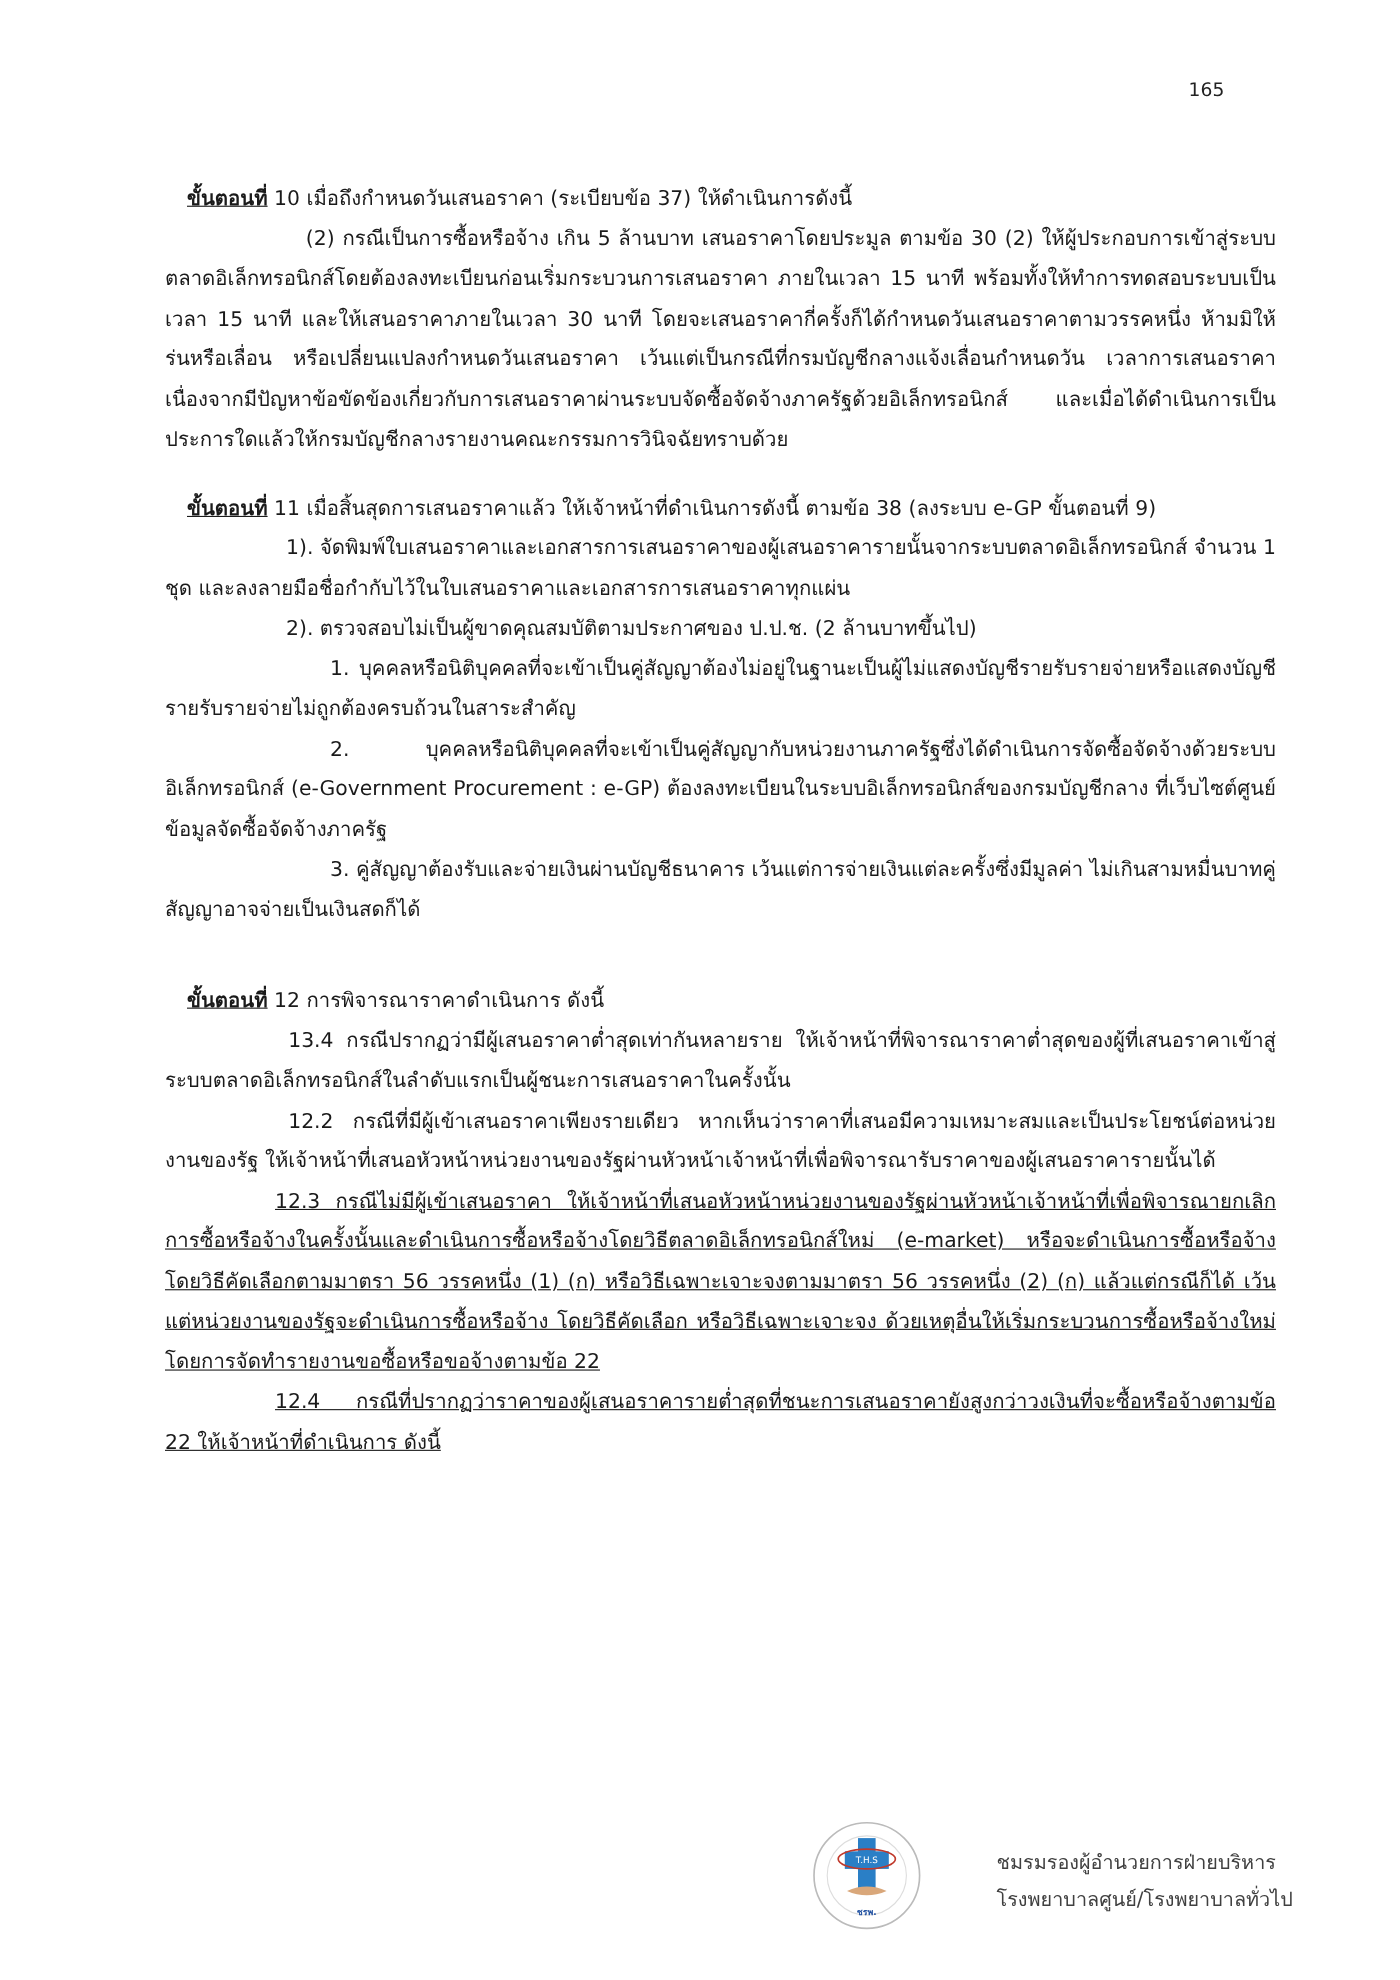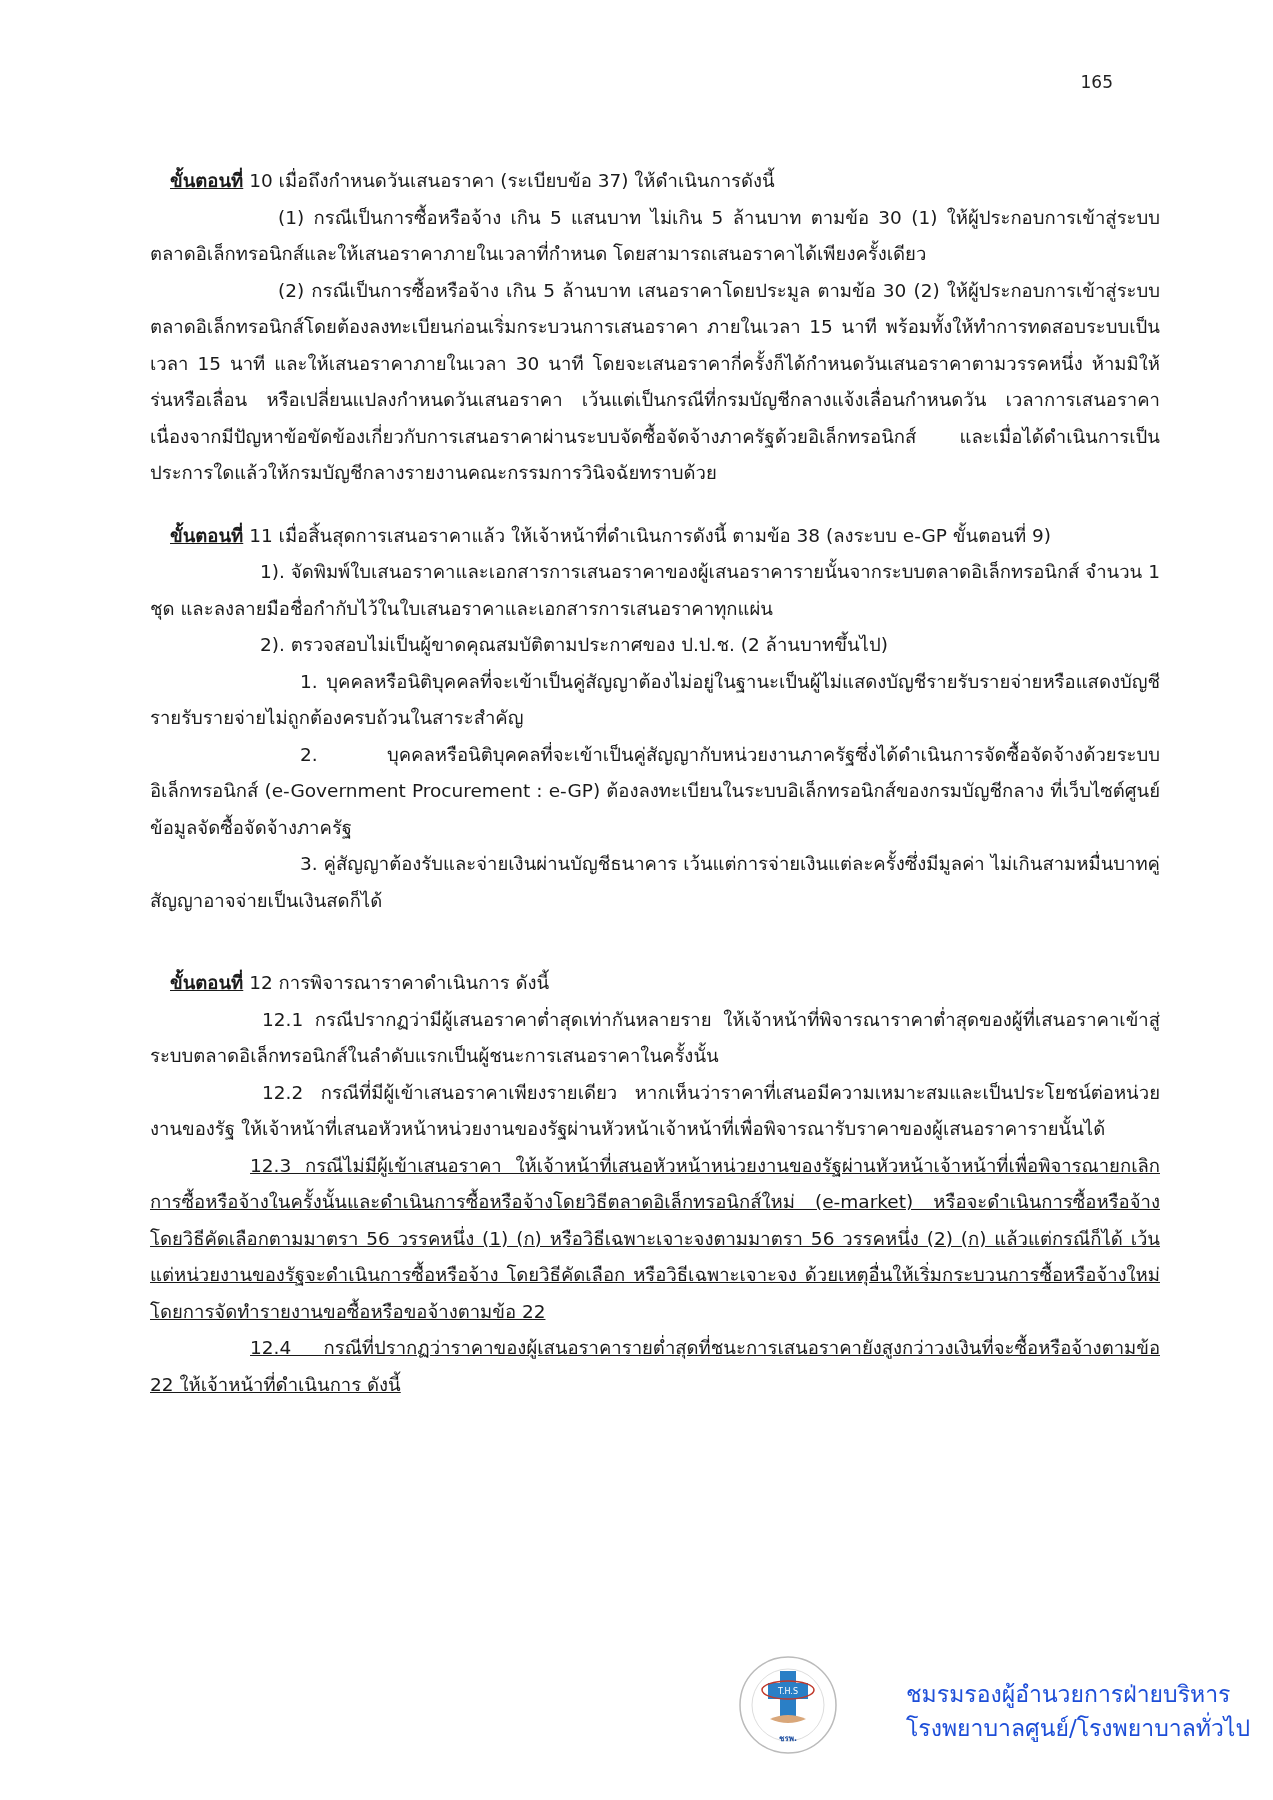--- a/index.html
+++ b/index.html
@@ -26,47 +26,46 @@
   .gap1 { height: 26px; }
   .gap2 { height: 46px; }
   .footer {
     position: absolute; left: 738px; top: 1655px; width: 480px; height: 110px;
   }
   .logo {
     position: absolute; left: 0; top: 0; width: 100px; height: 100px; text-align: center;
   }
   .footer-text {
     position: absolute; left: 168px; top: 22px;
-    font-size: 23px; line-height: 34px; color: #1d4ed8; white-space: nowrap;
+    font-size: 18px; line-height: 34px; color: #404040; white-space: nowrap;
   }
 </style>
 </head>
 <body>
 
 <div class="page-number">165</div>
 
 <div class="content">
 
   <p class="p"><span class="step-label">ขั้นตอนที่</span><span> 10 เมื่อถึงกำหนดวันเสนอราคา (ระเบียบข้อ 37) ให้ดำเนินการดังนี้</span></p>
-  <p class="p ind1">(1) กรณีเป็นการซื้อหรือจ้าง เกิน 5 แสนบาท ไม่เกิน 5 ล้านบาท ตามข้อ 30 (1) ให้ผู้ประกอบการเข้าสู่ระบบตลาดอิเล็กทรอนิกส์และให้เสนอราคาภายในเวลาที่กำหนด โดยสามารถเสนอราคาได้เพียงครั้งเดียว</p>
   <p class="p ind1">(2) กรณีเป็นการซื้อหรือจ้าง เกิน 5 ล้านบาท เสนอราคาโดยประมูล ตามข้อ 30 (2) ให้ผู้ประกอบการเข้าสู่ระบบตลาดอิเล็กทรอนิกส์โดยต้องลงทะเบียนก่อนเริ่มกระบวนการเสนอราคา ภายในเวลา 15 นาที พร้อมทั้งให้ทำการทดสอบระบบเป็นเวลา 15 นาที และให้เสนอราคาภายในเวลา 30 นาที โดยจะเสนอราคากี่ครั้งก็ได้กำหนดวันเสนอราคาตามวรรคหนึ่ง ห้ามมิให้ร่นหรือเลื่อน หรือเปลี่ยนแปลงกำหนดวันเสนอราคา เว้นแต่เป็นกรณีที่กรมบัญชีกลางแจ้งเลื่อนกำหนดวัน เวลาการเสนอราคา เนื่องจากมีปัญหาข้อขัดข้องเกี่ยวกับการเสนอราคาผ่านระบบจัดซื้อจัดจ้างภาครัฐด้วยอิเล็กทรอนิกส์ และเมื่อได้ดำเนินการเป็นประการใดแล้วให้กรมบัญชีกลางรายงานคณะกรรมการวินิจฉัยทราบด้วย</p>
 
   <div class="gap1"></div>
 
   <p class="p"><span class="step-label">ขั้นตอนที่</span><span> 11 เมื่อสิ้นสุดการเสนอราคาแล้ว ให้เจ้าหน้าที่ดำเนินการดังนี้ ตามข้อ 38 (ลงระบบ e-GP ขั้นตอนที่ 9)</span></p>
   <p class="p ind2">1). จัดพิมพ์ใบเสนอราคาและเอกสารการเสนอราคาของผู้เสนอราคารายนั้นจากระบบตลาดอิเล็กทรอนิกส์ จำนวน 1 ชุด และลงลายมือชื่อกำกับไว้ในใบเสนอราคาและเอกสารการเสนอราคาทุกแผ่น</p>
   <p class="p ind2">2). ตรวจสอบไม่เป็นผู้ขาดคุณสมบัติตามประกาศของ ป.ป.ช. (2 ล้านบาทขึ้นไป)</p>
   <p class="p ind3">1. บุคคลหรือนิติบุคคลที่จะเข้าเป็นคู่สัญญาต้องไม่อยู่ในฐานะเป็นผู้ไม่แสดงบัญชีรายรับรายจ่ายหรือแสดงบัญชีรายรับรายจ่ายไม่ถูกต้องครบถ้วนในสาระสำคัญ</p>
   <p class="p ind3">2. บุคคลหรือนิติบุคคลที่จะเข้าเป็นคู่สัญญากับหน่วยงานภาครัฐซึ่งได้ดำเนินการจัดซื้อจัดจ้างด้วยระบบอิเล็กทรอนิกส์ (e-Government Procurement : e-GP) ต้องลงทะเบียนในระบบอิเล็กทรอนิกส์ของกรมบัญชีกลาง ที่เว็บไซต์ศูนย์ข้อมูลจัดซื้อจัดจ้างภาครัฐ</p>
   <p class="p ind3">3. คู่สัญญาต้องรับและจ่ายเงินผ่านบัญชีธนาคาร เว้นแต่การจ่ายเงินแต่ละครั้งซึ่งมีมูลค่า ไม่เกินสามหมื่นบาทคู่สัญญาอาจจ่ายเป็นเงินสดก็ได้</p>
 
   <div class="gap2"></div>
 
   <p class="p"><span class="step-label">ขั้นตอนที่</span><span> 12 การพิจารณาราคาดำเนินการ ดังนี้</span></p>
-  <p class="p ind4">12.1 กรณีปรากฏว่ามีผู้เสนอราคาต่ำสุดเท่ากันหลายราย ให้เจ้าหน้าที่พิจารณาราคาต่ำสุดของผู้ที่เสนอราคาเข้าสู่ระบบตลาดอิเล็กทรอนิกส์ในลำดับแรกเป็นผู้ชนะการเสนอราคาในครั้งนั้น</p>
+  <p class="p ind4">13.4 กรณีปรากฏว่ามีผู้เสนอราคาต่ำสุดเท่ากันหลายราย ให้เจ้าหน้าที่พิจารณาราคาต่ำสุดของผู้ที่เสนอราคาเข้าสู่ระบบตลาดอิเล็กทรอนิกส์ในลำดับแรกเป็นผู้ชนะการเสนอราคาในครั้งนั้น</p>
   <p class="p ind4">12.2 กรณีที่มีผู้เข้าเสนอราคาเพียงรายเดียว หากเห็นว่าราคาที่เสนอมีความเหมาะสมและเป็นประโยชน์ต่อหน่วยงานของรัฐ ให้เจ้าหน้าที่เสนอหัวหน้าหน่วยงานของรัฐผ่านหัวหน้าเจ้าหน้าที่เพื่อพิจารณารับราคาของผู้เสนอราคารายนั้นได้</p>
   <p class="p ind5">12.3  กรณีไม่มีผู้เข้าเสนอราคา ให้เจ้าหน้าที่เสนอหัวหน้าหน่วยงานของรัฐผ่านหัวหน้าเจ้าหน้าที่เพื่อพิจารณายกเลิกการซื้อหรือจ้างในครั้งนั้นและดำเนินการซื้อหรือจ้างโดยวิธีตลาดอิเล็กทรอนิกส์ใหม่ (e-market) หรือจะดำเนินการซื้อหรือจ้างโดยวิธีคัดเลือกตามมาตรา 56 วรรคหนึ่ง (1) (ก) หรือวิธีเฉพาะเจาะจงตามมาตรา 56 วรรคหนึ่ง (2) (ก) แล้วแต่กรณีก็ได้ เว้นแต่หน่วยงานของรัฐจะดำเนินการซื้อหรือจ้าง โดยวิธีคัดเลือก หรือวิธีเฉพาะเจาะจง ด้วยเหตุอื่นให้เริ่มกระบวนการซื้อหรือจ้างใหม่โดยการจัดทำรายงานขอซื้อหรือขอจ้างตามข้อ 22</p>
   <p class="p ind5">12.4  กรณีที่ปรากฏว่าราคาของผู้เสนอราคารายต่ำสุดที่ชนะการเสนอราคายังสูงกว่าวงเงินที่จะซื้อหรือจ้างตามข้อ 22 ให้เจ้าหน้าที่ดำเนินการ ดังนี้</p>
 </div>
 
 <div class="footer">
   <div class="logo">
     <svg width="100" height="100" viewBox="0 0 100 100">
       <circle cx="50" cy="50" r="48" fill="#ffffff" stroke="#bbbbbb" stroke-width="1.5"></circle>
       <circle cx="50" cy="50" r="36" fill="none" stroke="#dddddd" stroke-width="1"></circle>

